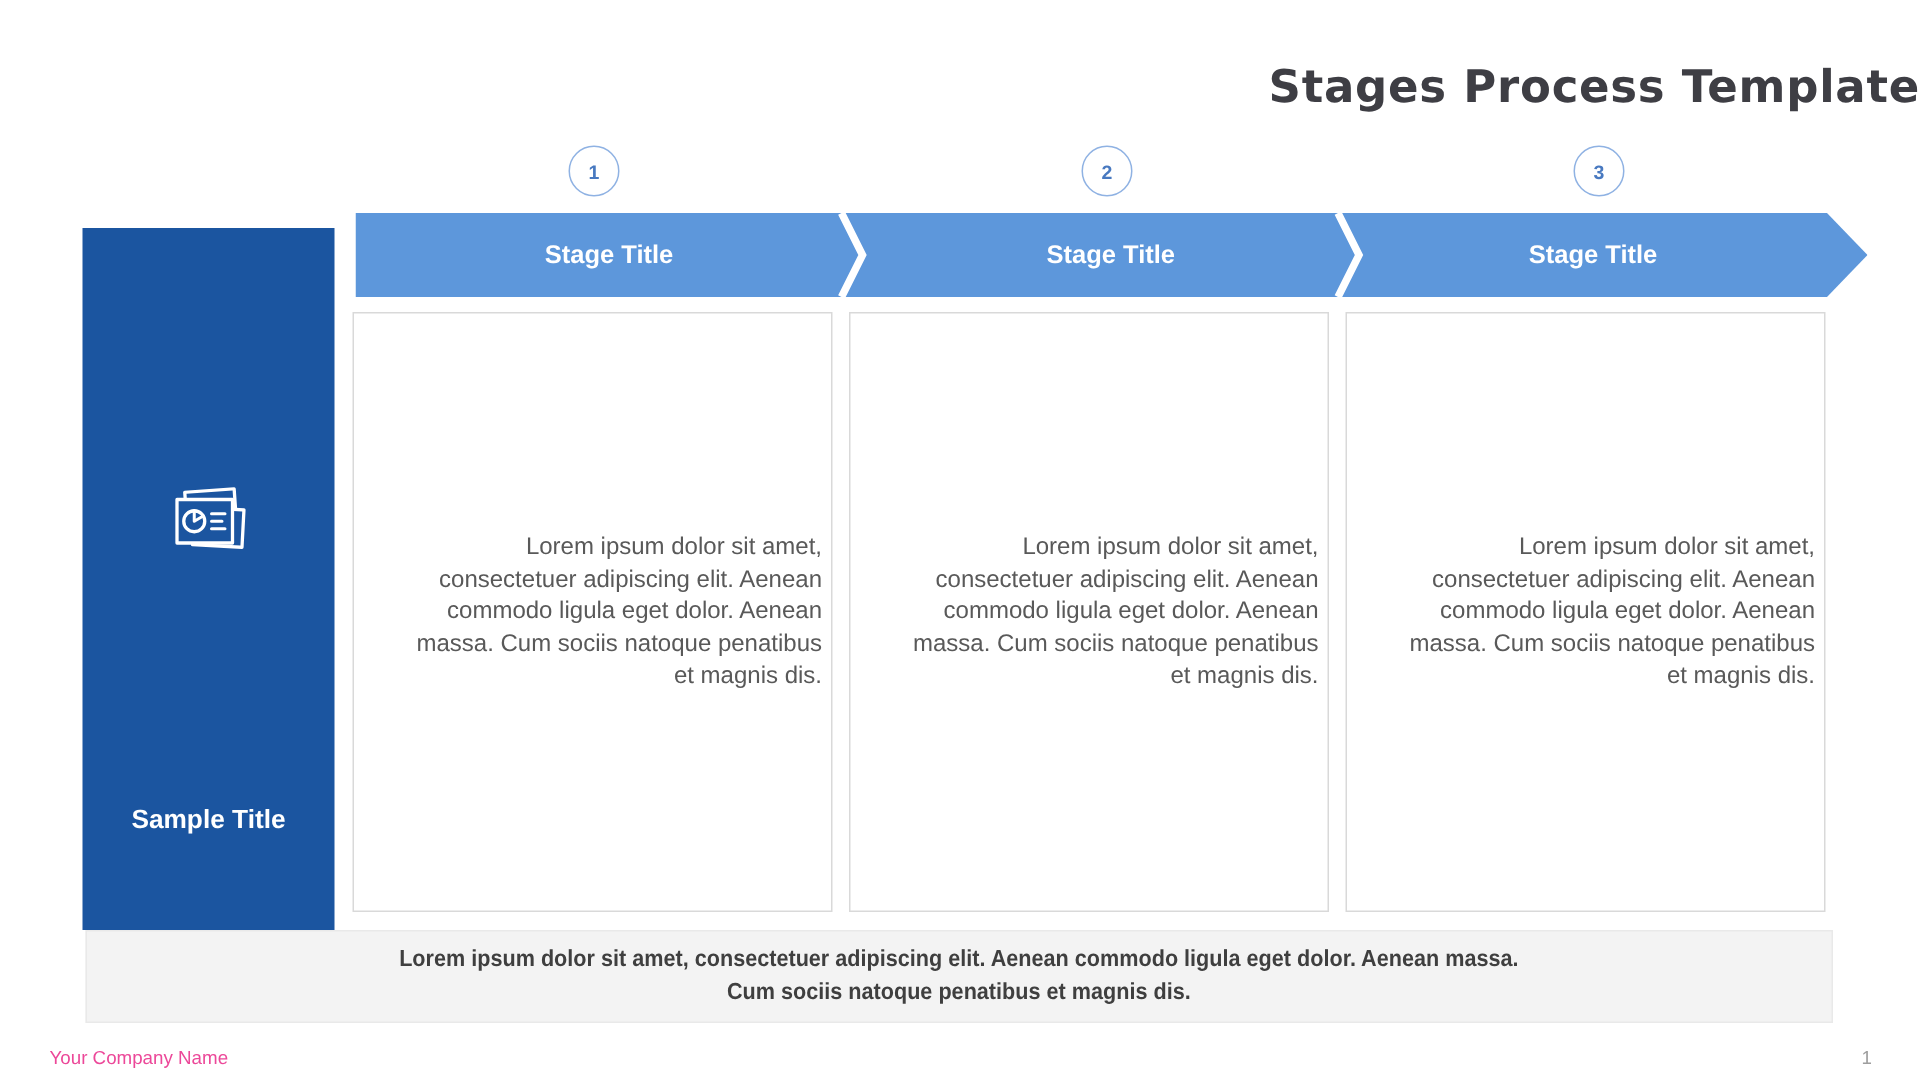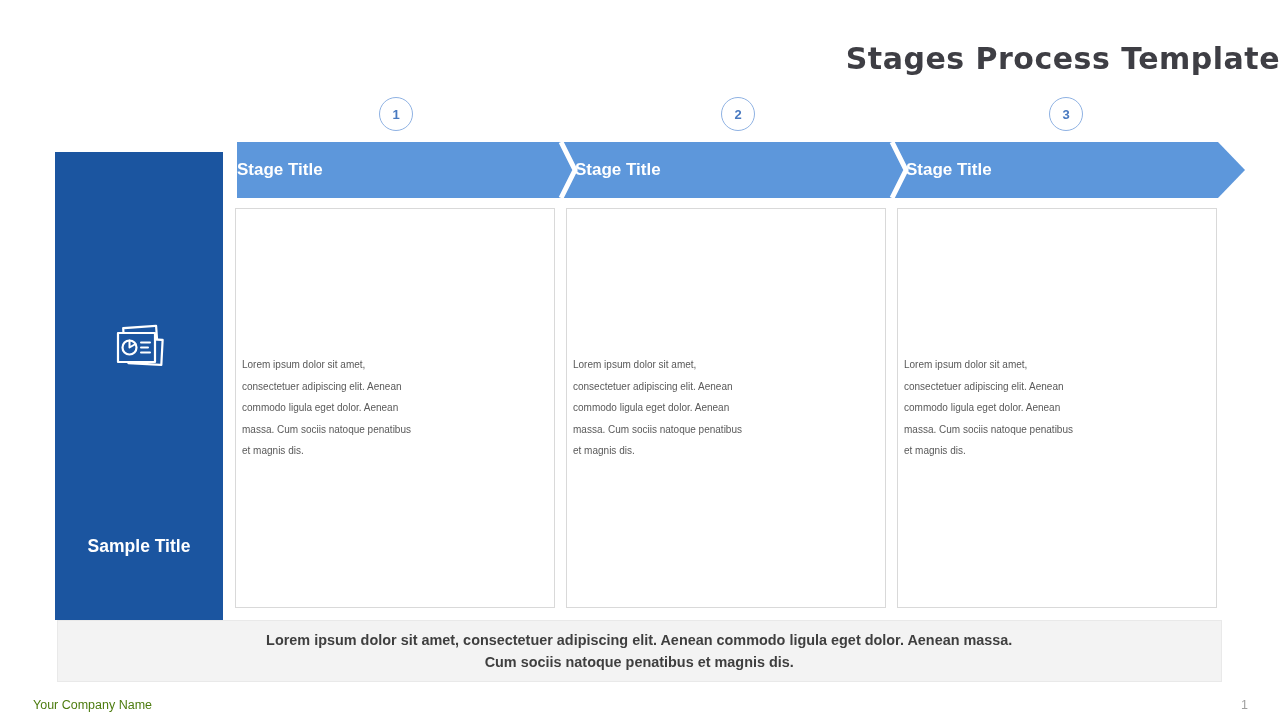--- a/index.html
+++ b/index.html
@@ -16,21 +16,21 @@
     position:absolute;top:97px;width:34px;height:34px;border-radius:50%;
     border:1.5px solid #8FB2E3;background:#ffffff;box-sizing:border-box;
     display:flex;align-items:center;justify-content:center;
     font-size:13px;font-weight:bold;color:#4879C0;
   }
   .circle-1{left:379px;}
   .circle-2{left:721px;}
   .circle-3{left:1049px;}
   .band-svg{position:absolute;left:237px;top:142px;}
   .stage-title{
-    position:absolute;top:142px;height:56px;line-height:56px;
+    position:absolute;top:142px;height:56px;line-height:56px;text-align:center;
     color:#ffffff;font-weight:bold;font-size:17px;
   }
   .stage-title-1{left:237px;width:338px;}
   .stage-title-2{left:575px;width:331px;}
   .stage-title-3{left:906px;width:312px;}
   .sidebar{
     position:absolute;left:55px;top:152px;width:168px;height:468px;
     background:#1B55A0;
   }
   .sidebar-icon{position:absolute;left:50%;top:172px;transform:translateX(-50%);}
@@ -40,35 +40,35 @@
   }
   .content-box{
     position:absolute;top:208px;width:320px;height:400px;background:#ffffff;
     border:1px solid #D9D9D9;box-sizing:border-box;
     display:flex;align-items:center;justify-content:center;
   }
   .box-1{left:235px;}
   .box-2{left:566px;}
   .box-3{left:897px;}
   .box-body{
-    width:306px;text-align:left;color:#595959;font-size:10px;
+    width:306px;text-align:right;color:#595959;font-size:16px;
     line-height:21.5px;white-space:pre-line;
   }
   .summary-bar{
     position:absolute;left:57px;top:620px;width:1165px;height:62px;
     background:#F3F3F3;border:1px solid #E9E9E9;box-sizing:border-box;
     display:flex;align-items:center;justify-content:center;
   }
   .summary-text{
     text-align:center;color:#3F3F3F;font-weight:bold;font-size:15.5px;
     line-height:22px;white-space:pre-line;transform:scaleX(0.93);
     transform-origin:center;
   }
   .footer-company{
-    position:absolute;left:33px;bottom:8px;color:#4d7c0f;font-size:12.5px;
+    position:absolute;left:33px;bottom:8px;color:#ec4899;font-size:12.5px;
   }
   .footer-page{
     position:absolute;right:32px;bottom:8px;color:#9E9E9E;font-size:12.5px;
   }
 </style>
 </head>
 <body>
 
 <div class="slide">
 

